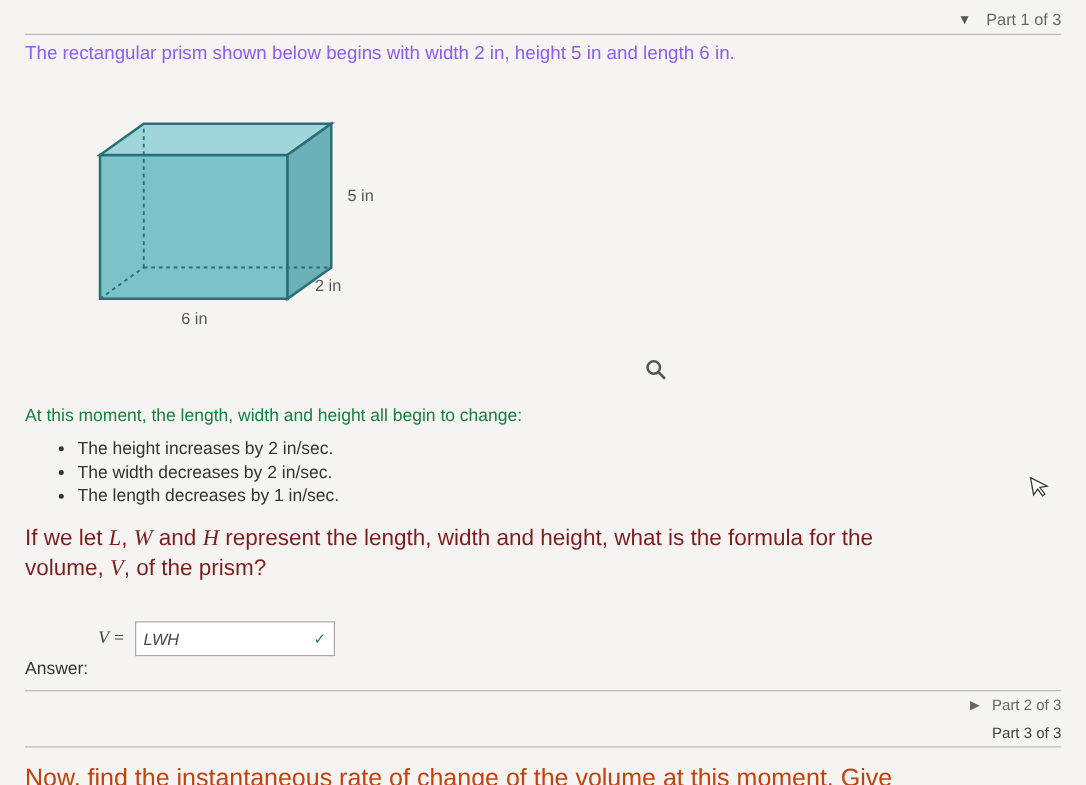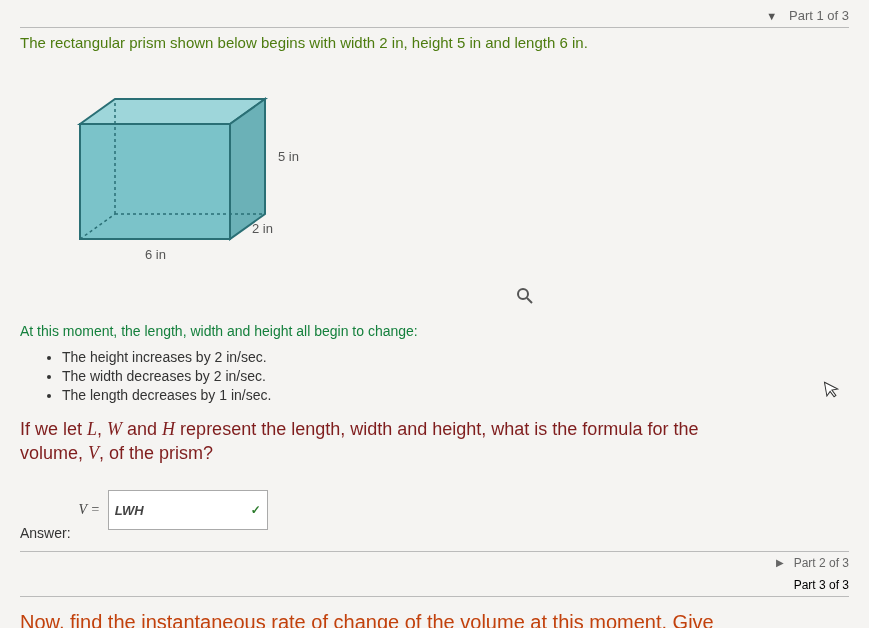--- a/index.html
+++ b/index.html
@@ -1,32 +1,32 @@
 <!DOCTYPE html>
 <html><head>
 <meta charset="utf-8">
 <style>
 * { box-sizing: border-box; margin: 0; padding: 0; }
 body { font-family: Arial, Helvetica, sans-serif; background: #f5f4f2; width: 869px; height: 628px; overflow: hidden; color: #444; font-size: 14px; }
 .page { padding: 8px 20px 20px 20px; }
 .part-header { display: flex; justify-content: flex-end; align-items: center; gap: 12px; margin-bottom: 6px; color: #666; font-size: 13px; border-bottom: 1px solid #bbb; padding-bottom: 4px; }
 .part-header .tri { font-size: 11px; color: #555; }
-.question-text { font-size: 15px; color: #4d7c0f; margin-bottom: 18px; }
+.question-text { font-size: 15px; color: #8b5cf6; margin-bottom: 18px; }
 .figure { display: flex; justify-content: flex-start; margin: 10px 0 8px 0; }
 .mag { display:flex; justify-content:center; margin: 4px 0 14px 0; color:#666; font-size:16px; padding-left: 180px; }
 .change-text { font-size: 14px; margin-bottom: 10px; color:#15803d; }
 .bullets { padding-left: 42px; margin-bottom: 14px; color:#333; font-size: 14px; }
 .bullets li { margin: 3px 0; list-style: disc; }
 .ask { font-size: 18px; color:#7f1d1d; margin-bottom: 14px; line-height: 1.35; max-width: 700px; }
 .answer-row { display:flex; align-items:center; gap: 8px; margin-bottom: 10px; }
 .answer-label { font-size: 14px; color:#333;margin-top:45px; }
-.inputbox { background:#fff; border:1px solid #aaa; height: 40px; min-width: 160px; padding: 2px 6px; font-size: 13px; color:#444; font-style: italic; display:flex; align-items:center; justify-content:space-between;font-weight:bold; }
+.inputbox { background:#fff; border:1px solid #aaa; height: 28px; min-width: 160px; padding: 2px 6px; font-size: 13px; color:#444; font-style: italic; display:flex; align-items:center; justify-content:space-between; }
 .inputbox .tick { font-style: normal; color:#2a7a2a; font-size:12px; }
 .part2 { display:flex; justify-content:flex-end; align-items:center; gap:10px; font-size:12px; color:#666; border-top:1px solid #bbb; padding:4px 0; }
-.part3 { display:flex; justify-content:flex-end; font-size:12px; color:#000000; border-bottom:1px solid #bbb; padding:4px 0; margin-bottom: 12px; }
+.part3 { display:flex; justify-content:flex-end; font-size:12px; color:#404040; border-bottom:1px solid #bbb; padding:4px 0; margin-bottom: 12px; }
 .part2 .tri { font-size:10px; }
 .now { font-size:20px; color:#c2410c; margin-bottom: 14px; max-width: 700px; line-height:1.35;}
 .answer2 { display:flex; align-items:center; gap:8px; }
 .emptyinput { background:#fff; border:1px solid #aaa; height:24px; width:160px; }
 em.var { font-style: italic; font-family: Georgia, 'Times New Roman', serif; }
 .cursor { position:absolute; right: 30px; top: 380px; font-size: 14px; color:#222; transform: rotate(-10deg); }
 .dim-label { font-size: 13px; fill:#555; font-family: Arial, sans-serif; }
 </style>
 </head>
 <body>

